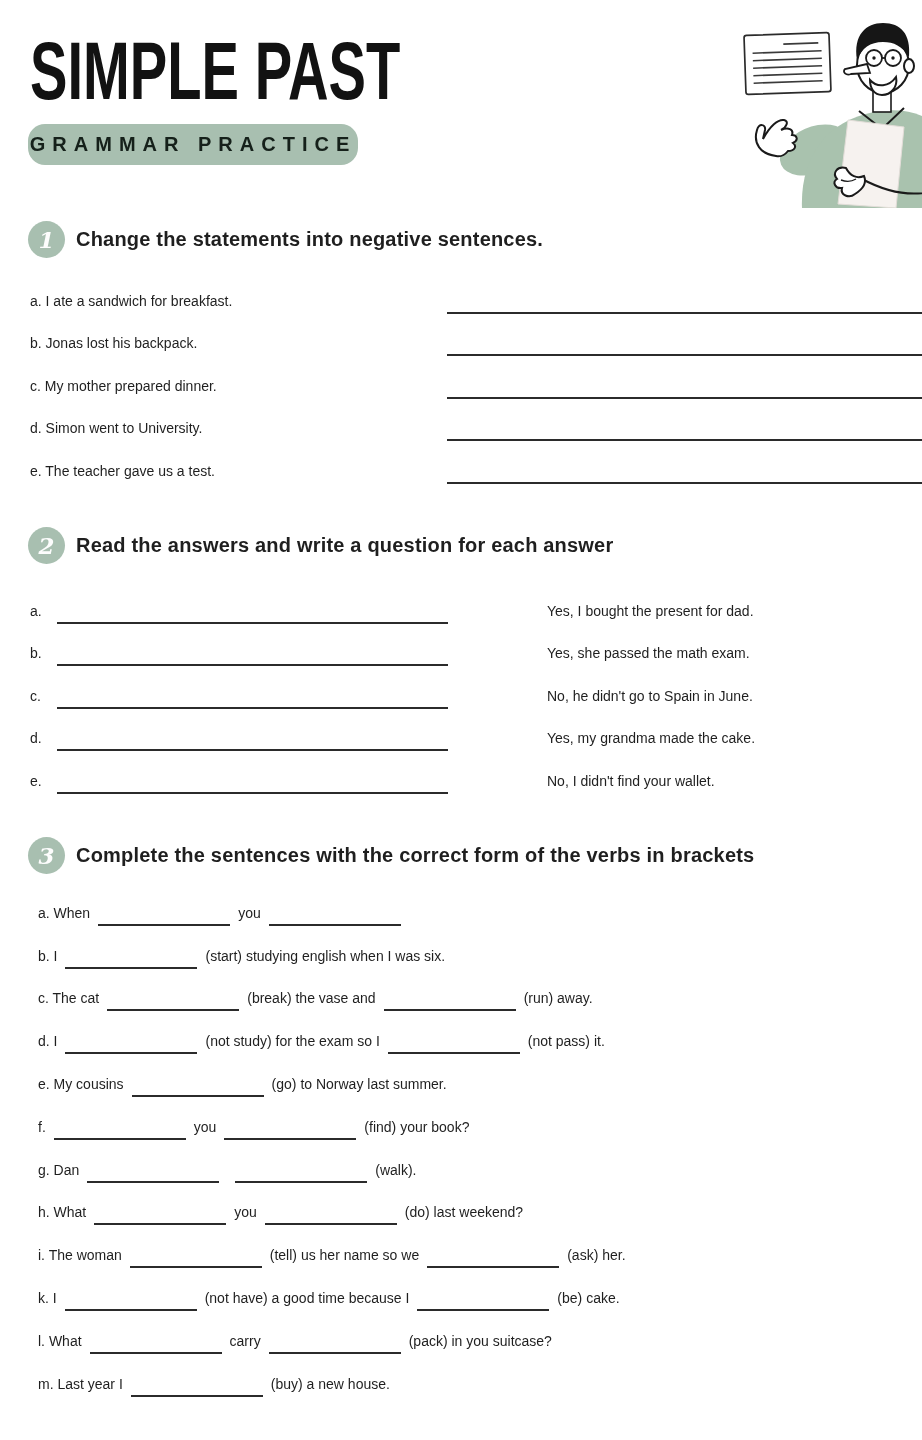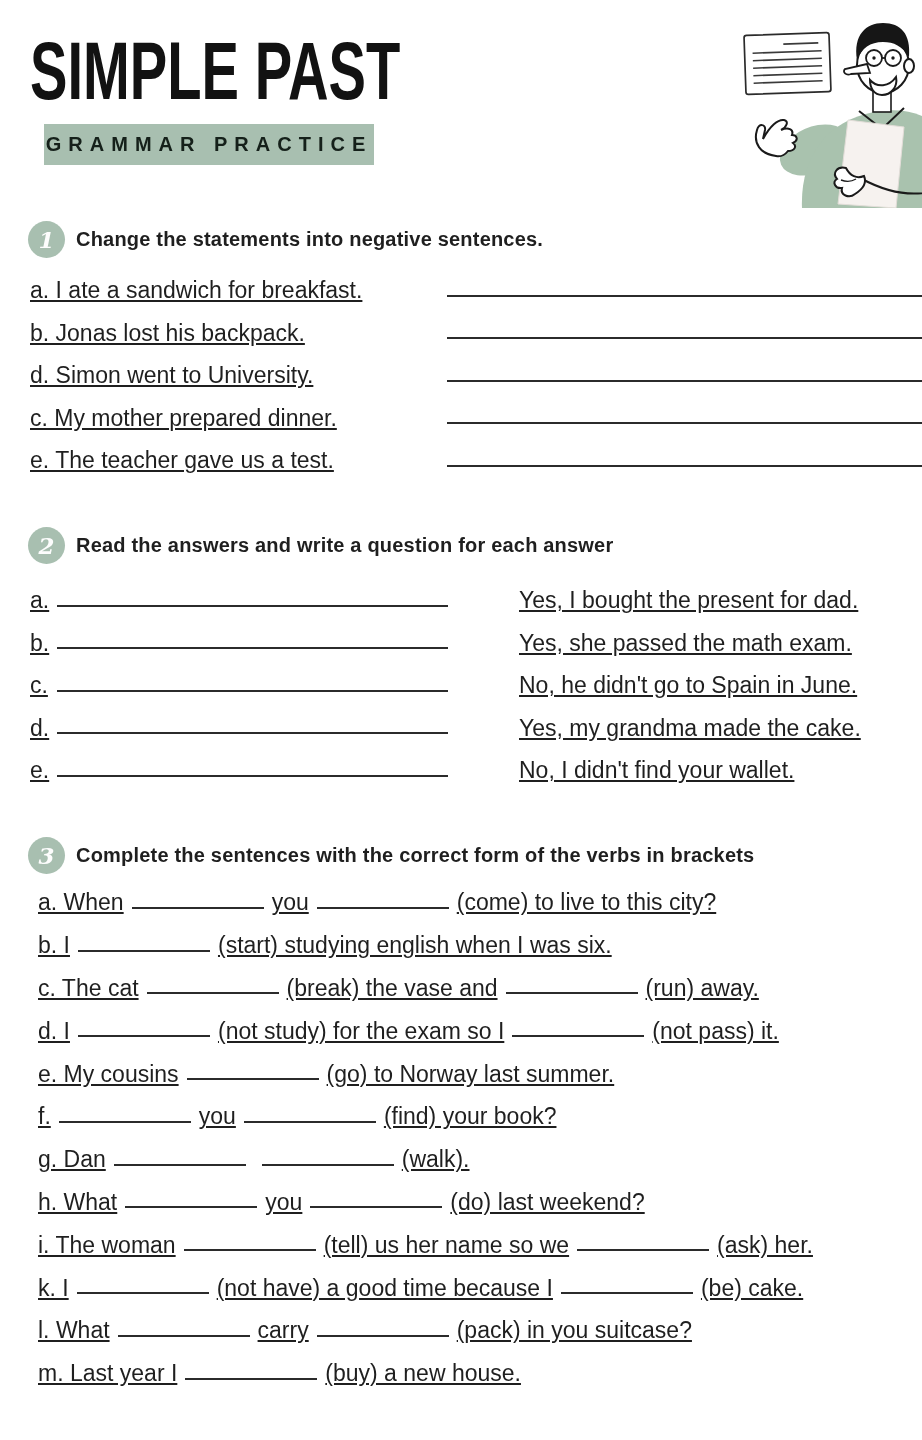--- a/index.html
+++ b/index.html
@@ -3,46 +3,46 @@
 <meta charset="utf-8">
 <style>
   :root{ --green:#a8bfb0; --text:#1f1f1f; --line:#2b2b2b; }
   html,body{margin:0;padding:0;background:#fff;}
   .page{position:relative;width:922px;height:1440px;background:#fff;overflow:hidden;
         font-family:"Liberation Sans",sans-serif;color:var(--text);padding-left:36px;}
 
   
   .title{position:absolute;left:30px;top:24px;font-size:78px;font-weight:bold;color:#121212;
          white-space:nowrap;transform:scale(0.72,1.04);transform-origin:left top;letter-spacing:0px;}
-  .banner{position:absolute;left:44px;top:124px;width:330px;height:41px;background:var(--green);
+  .banner{position:absolute;left:28px;top:124px;width:330px;height:41px;background:var(--green);
           display:flex;align-items:center;justify-content:center;font-weight:bold;font-size:20px;
-          letter-spacing:7px;color:#15201a;white-space:nowrap;}
+          letter-spacing:7px;color:#15201a;white-space:nowrap;border-radius:17px;}
   .illo{position:absolute;right:0;top:8px;width:262px;height:200px;}
 
   
   .sec{position:absolute;left:28px;right:36px;}
   #sec1{top:220px;} #sec2{top:526px;} #sec3{top:836px;}
   .sec-head{display:flex;align-items:center;gap:11px;height:38px;}
   .sec-num{width:37px;height:37px;border-radius:50%;background:var(--green);color:#fdfdfd;flex:0 0 37px;
            display:flex;align-items:center;justify-content:center;
            font-family:"DejaVu Serif",serif;font-style:italic;font-weight:bold;font-size:23px;}
   .sec-title{font-weight:bold;font-size:20px;letter-spacing:0.2px;}
   .sec-body{margin-top:8px;}
   #sec2 .sec-body{margin-top:12px;}
   #sec3 .sec-body{margin-top:4px;margin-left:8px;}
 
-  .row{display:flex;align-items:center;height:42.5px;padding:7px 0 0 2px;box-sizing:border-box;
-       font-size:23px;text-decoration:underline;}
+  .row{display:flex;align-items:flex-end;height:42.5px;padding:7px 0 0 2px;box-sizing:border-box;
+       font-size:14px;}
   #sec3 .row{height:42.8px;}
   .blank{display:inline-block;border-bottom:2px solid var(--line);transform:translateY(5px);}
   .q{flex:0 0 417px;white-space:nowrap;}
   .b-flex{flex:1 1 auto;}
   .ltr{flex:0 0 27px;white-space:nowrap;}
   .b-390{flex:0 0 391px;}
-  .ans{margin-left:71px;white-space:nowrap;}
+  .ans{margin-left:99px;white-space:nowrap;}
   .b-132{flex:0 0 132px;margin:0 8px;}
   .seg{white-space:nowrap;}
 </style>
 </head>
 <body>
 
 <div class="page">
 
   <div class="title">SIMPLE PAST</div>
   <div class="banner">GRAMMAR PRACTICE</div>
@@ -102,25 +102,25 @@
     <div class="sec-body">
         <div class="row">
           <span class="q">a. I ate a sandwich for breakfast.</span>
           <span class="blank b-flex"></span>
         </div>
         <div class="row">
           <span class="q">b. Jonas lost his backpack.</span>
           <span class="blank b-flex"></span>
         </div>
         <div class="row">
+          <span class="q">c. My mother prepared dinner.</span>
+          <span class="blank b-flex"></span>
+        </div>
+        <div class="row">
           <span class="q">d. Simon went to University.</span>
-          <span class="blank b-flex"></span>
-        </div>
-        <div class="row">
-          <span class="q">c. My mother prepared dinner.</span>
           <span class="blank b-flex"></span>
         </div>
         <div class="row">
           <span class="q">e. The teacher gave us a test.</span>
           <span class="blank b-flex"></span>
         </div>
       </div>
   </section>
 
   <section class="sec" id="sec2">
@@ -161,21 +161,20 @@
     <div class="sec-head">
       <div class="sec-num">3</div>
       <div class="sec-title">Complete the sentences with the correct form of the verbs in brackets</div>
     </div>
     <div class="sec-body">
         <div class="row">
           <span class="seg">a. When</span>
           <span class="blank b-132"></span>
           <span class="seg">you</span>
           <span class="blank b-132"></span>
-          <span class="seg">(come) to live to this city?</span>
         </div>
         <div class="row">
           <span class="seg">b. I</span>
           <span class="blank b-132"></span>
           <span class="seg">(start) studying english when I was six.</span>
         </div>
         <div class="row">
           <span class="seg">c. The cat</span>
           <span class="blank b-132"></span>
           <span class="seg">(break) the vase and</span>

